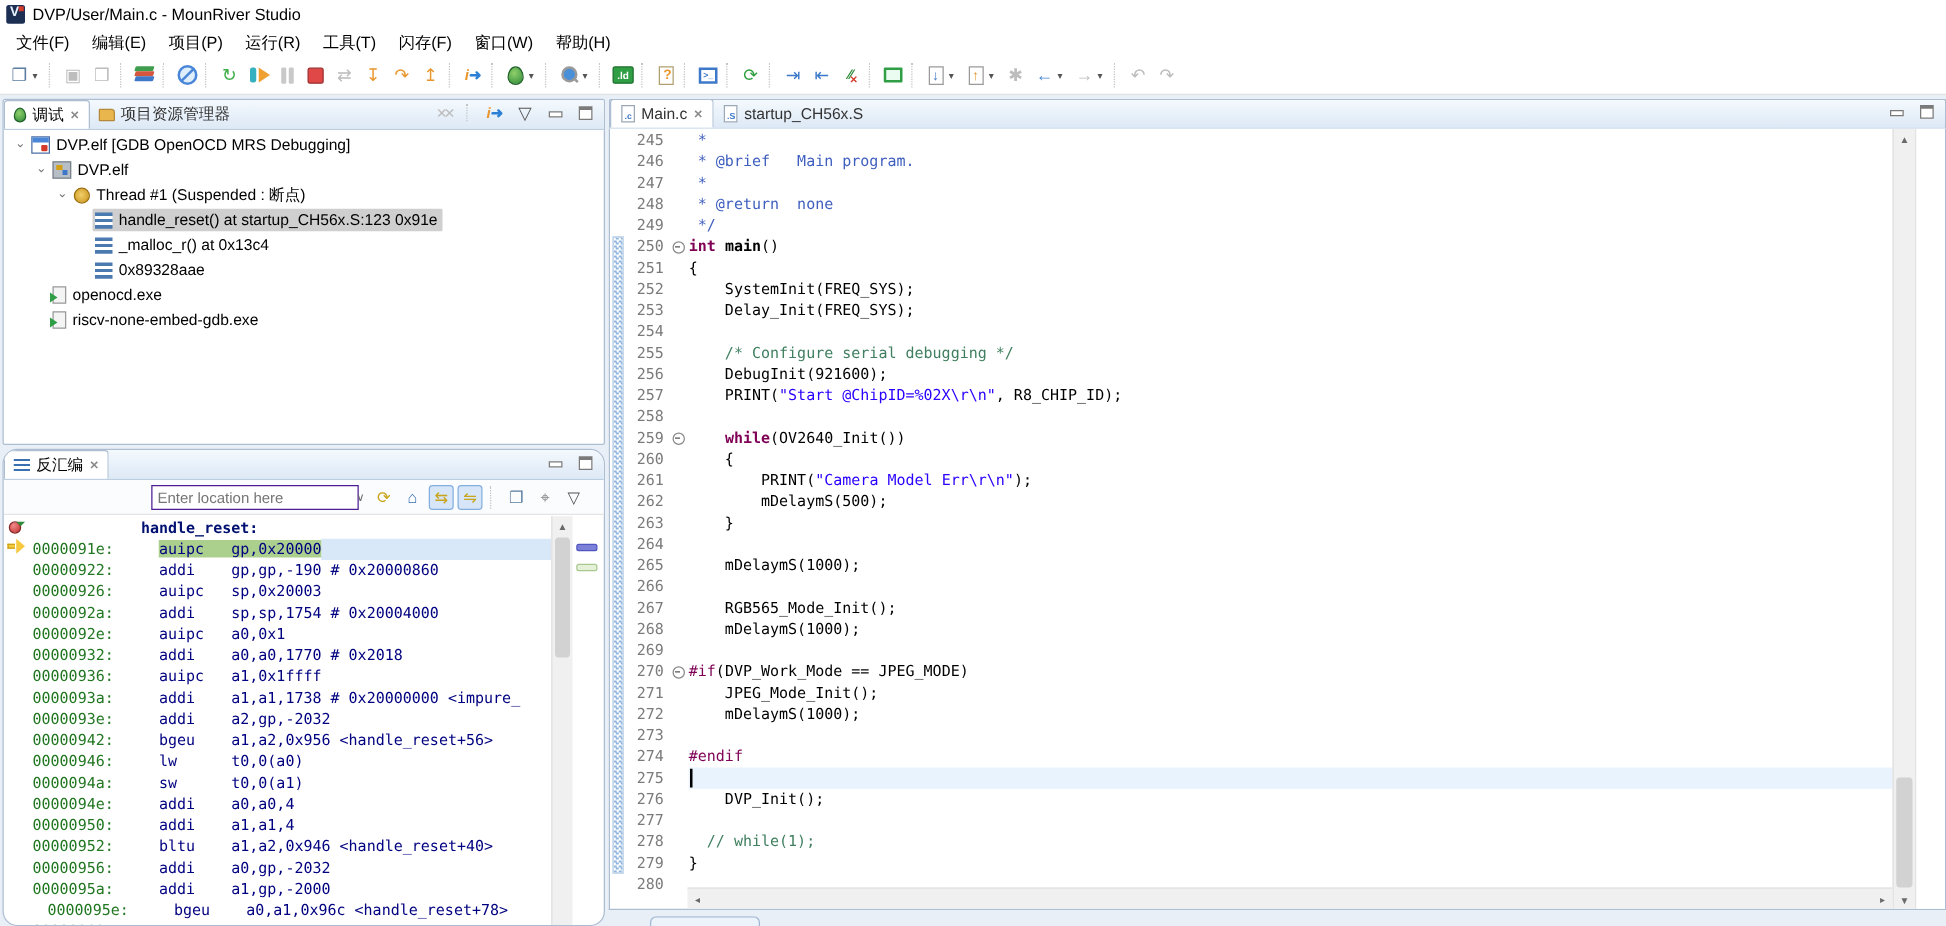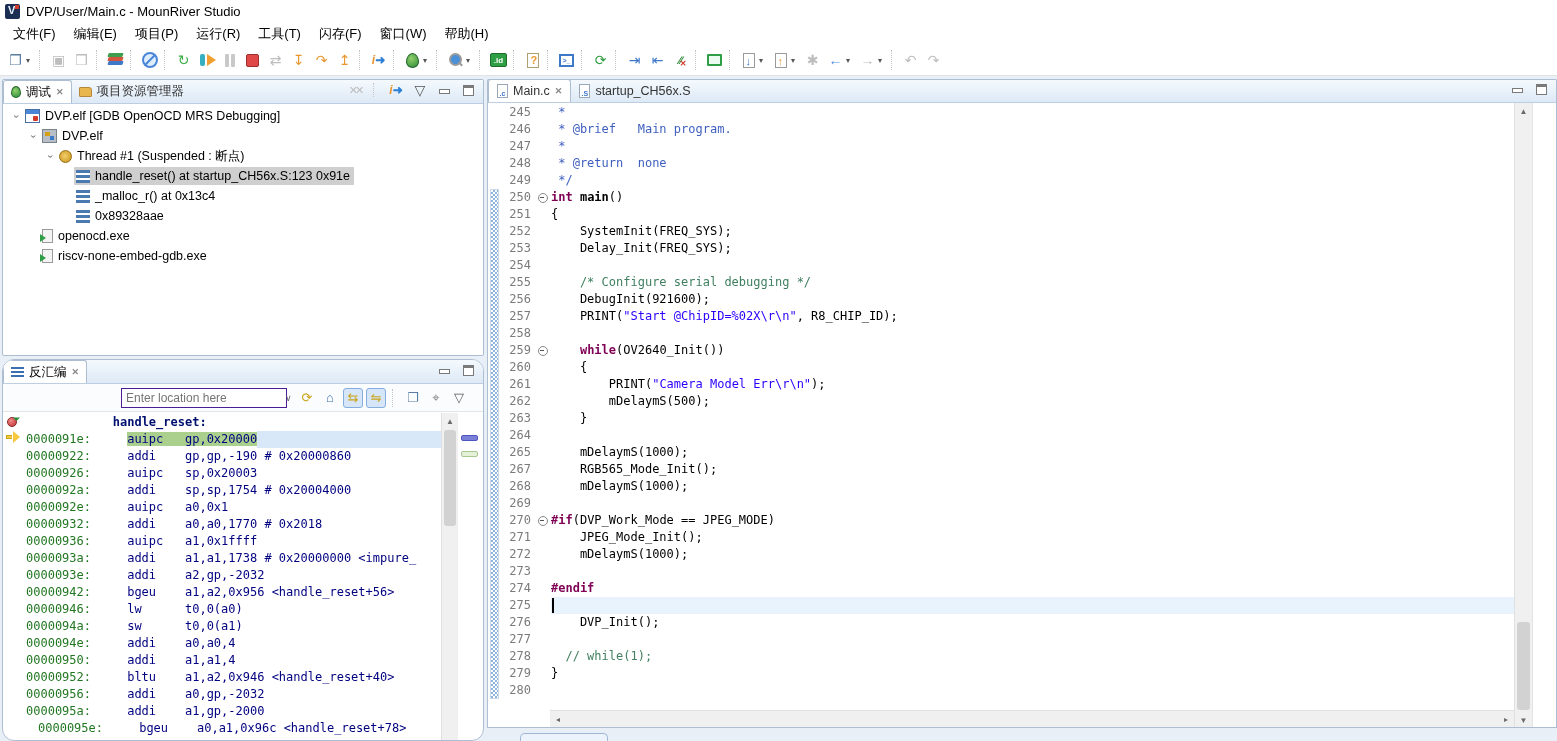--- a/index.html
+++ b/index.html
@@ -116,21 +116,21 @@
   #elines { position:absolute; left:11px; top:1px; width:1016px; }
   .eline { height:17px; display:flex; }
   .lnum { width:37px; flex:none; text-align:right; padding-right:5px; color:#7b7b7b; }
   .fold { width:15px; flex:none; position:relative; }
   .fold.has::before { content:""; position:absolute; left:2px; top:4px; width:8px; height:8px; border:1px solid #888; border-radius:50%; background:#fff; }
   .fold.has::after { content:""; position:absolute; left:4px; top:8px; width:4px; height:1px; background:#555; }
   .ecode { flex:1; white-space:pre; position:relative; }
   .eline.curline .ecode { background:#e9f3fd; }
   .caret { position:absolute; left:1px; top:1px; width:2px; height:15px; background:#000; }
   .tk-k { color:#7f0055; font-weight:bold; }
-  .tk-pp { color:#7f0055; font-weight:bold; }
+  .tk-pp { color:#7f0055; font-weight:normal; }
   .tk-b { color:#000; font-weight:bold; }
   .tk-p { color:#000; }
   .tk-s { color:#2a00ff; }
   .tk-cd { color:#3f5fbf; }
   .tk-c { color:#3f7f5f; }
 
   #bottom-strip { position:absolute; left:487px; top:728px; width:1070px; height:13px; background:#e9eff7; }
   #bottom-tab-sliver { position:absolute; left:33px; top:5px; width:88px; height:10px; background:#edf3fa; border:1px solid #9fb6d4; border-bottom:none; border-radius:5px 5px 0 0; }
 </style>
 </head>
@@ -542,20 +542,25 @@
         <span class="lnum">264</span>
         <span class="fold"></span>
         <span class="ecode"></span>
       </div>
       <div class="eline">
         <span class="lnum">265</span>
         <span class="fold"></span>
         <span class="ecode"><span class="tk-p">    mDelaymS(1000);</span></span>
       </div>
       <div class="eline">
+        <span class="lnum">266</span>
+        <span class="fold"></span>
+        <span class="ecode"></span>
+      </div>
+      <div class="eline">
         <span class="lnum">267</span>
         <span class="fold"></span>
         <span class="ecode"><span class="tk-p">    RGB565_Mode_Init();</span></span>
       </div>
       <div class="eline">
         <span class="lnum">268</span>
         <span class="fold"></span>
         <span class="ecode"><span class="tk-p">    mDelaymS(1000);</span></span>
       </div>
       <div class="eline">

